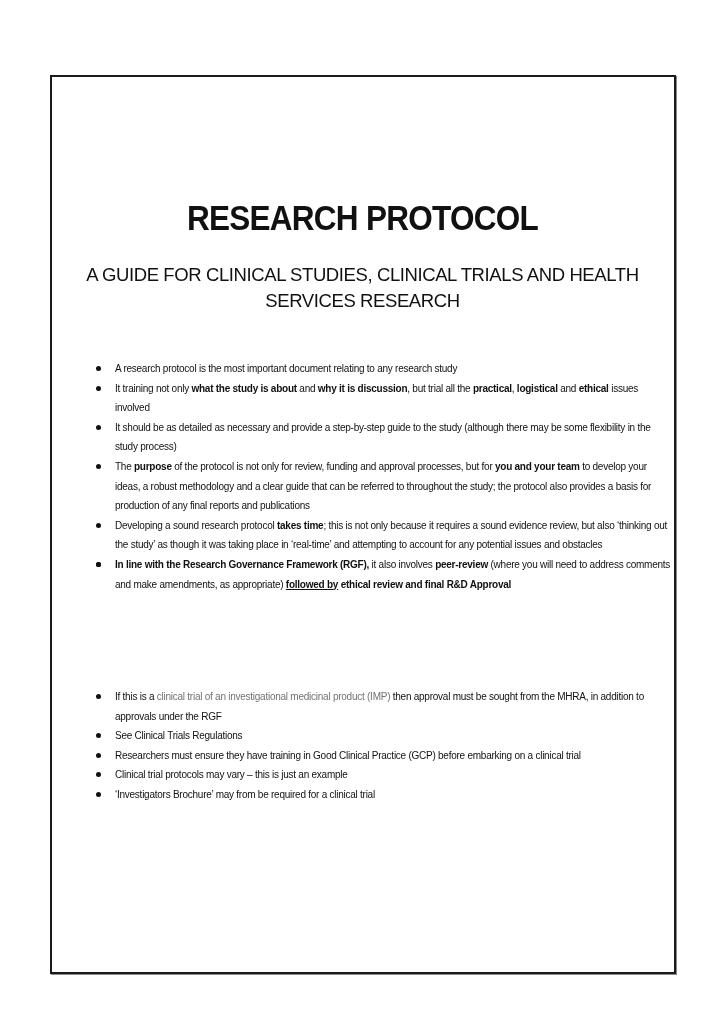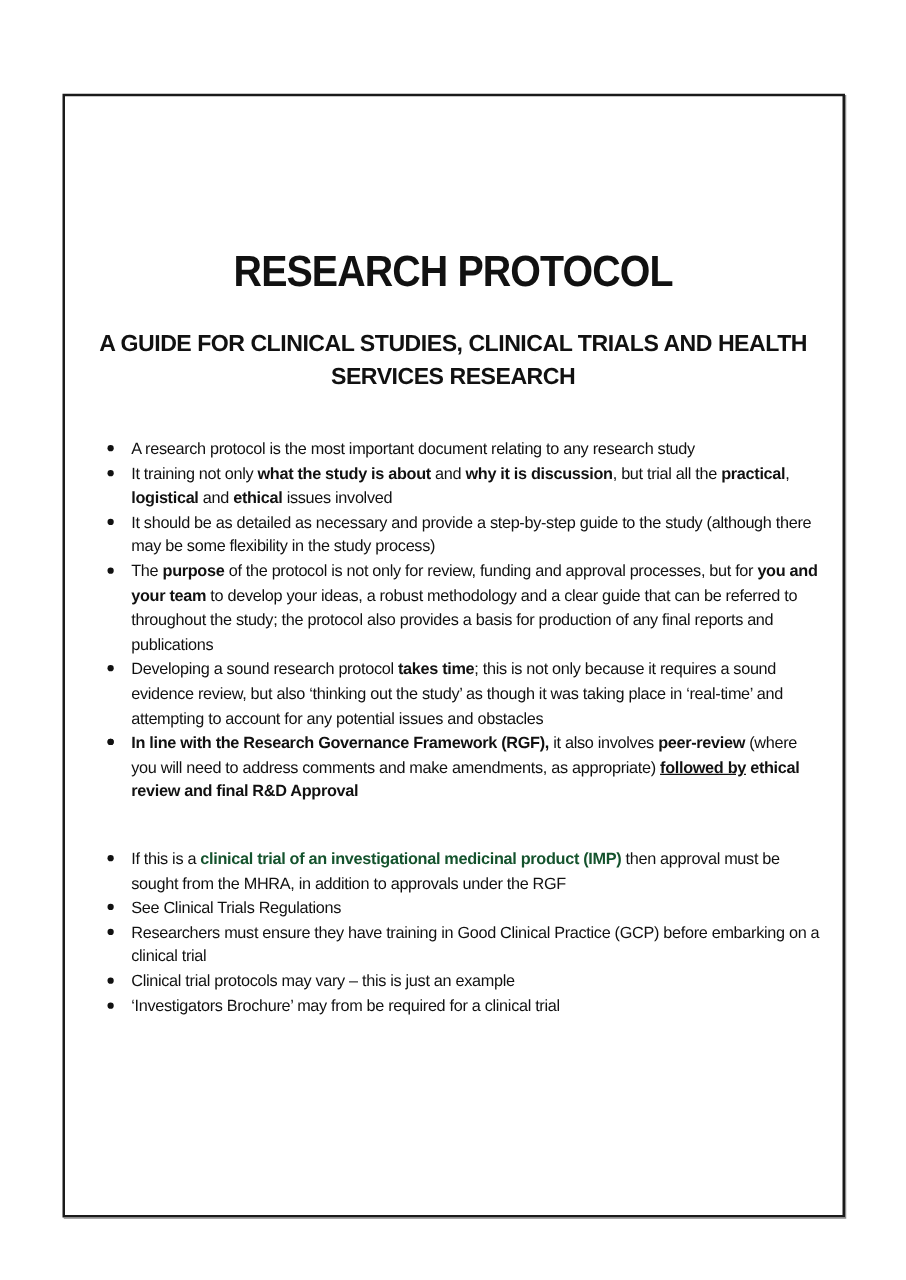--- a/index.html
+++ b/index.html
@@ -37,34 +37,34 @@
       line-height: 44px;
       margin: 0;
       transform: scaleX(0.9);
     }
     .subtitle {
       position: absolute;
       left: 60px;
       width: 605px;
       top: 262px;
       text-align: center;
-      font-weight: bold;
+      font-weight: normal;
       font-size: 18.5px;
       letter-spacing: -0.4px;
       line-height: 26px;
       margin: 0;
     }
     .bullets {
       position: absolute;
       left: 86px;
       width: 575px;
-      margin: 0;
+      margin: 10px;
       padding: 0;
       list-style: none;
-      font-size: 13px;
+      font-size: 10px;
       line-height: 19.6px;
       letter-spacing: -0.25px;
     }
     .bullets.group1 { top: 349px; }
     .bullets.group2 { top: 677px; }
     .bullets li {
       position: relative;
       padding-left: 19px;
       margin: 0;
     }
@@ -72,21 +72,21 @@
       position: absolute;
       left: 0;
       top: 7px;
       width: 5px;
       height: 5px;
       border-radius: 50%;
       background: #111111;
     }
     .b { font-weight: bold; }
     .u { text-decoration: underline; }
-    .red { color: #14532d; font-weight: bold; }
+    .red { color: #737373; font-weight: normal; }
   </style>
 </head>
 <body>
 
 <div class="frame"></div>
 
 <h1 class="title">RESEARCH PROTOCOL</h1>
 
 <h2 class="subtitle">A GUIDE FOR CLINICAL STUDIES, CLINICAL TRIALS AND HEALTH SERVICES RESEARCH</h2>
 

